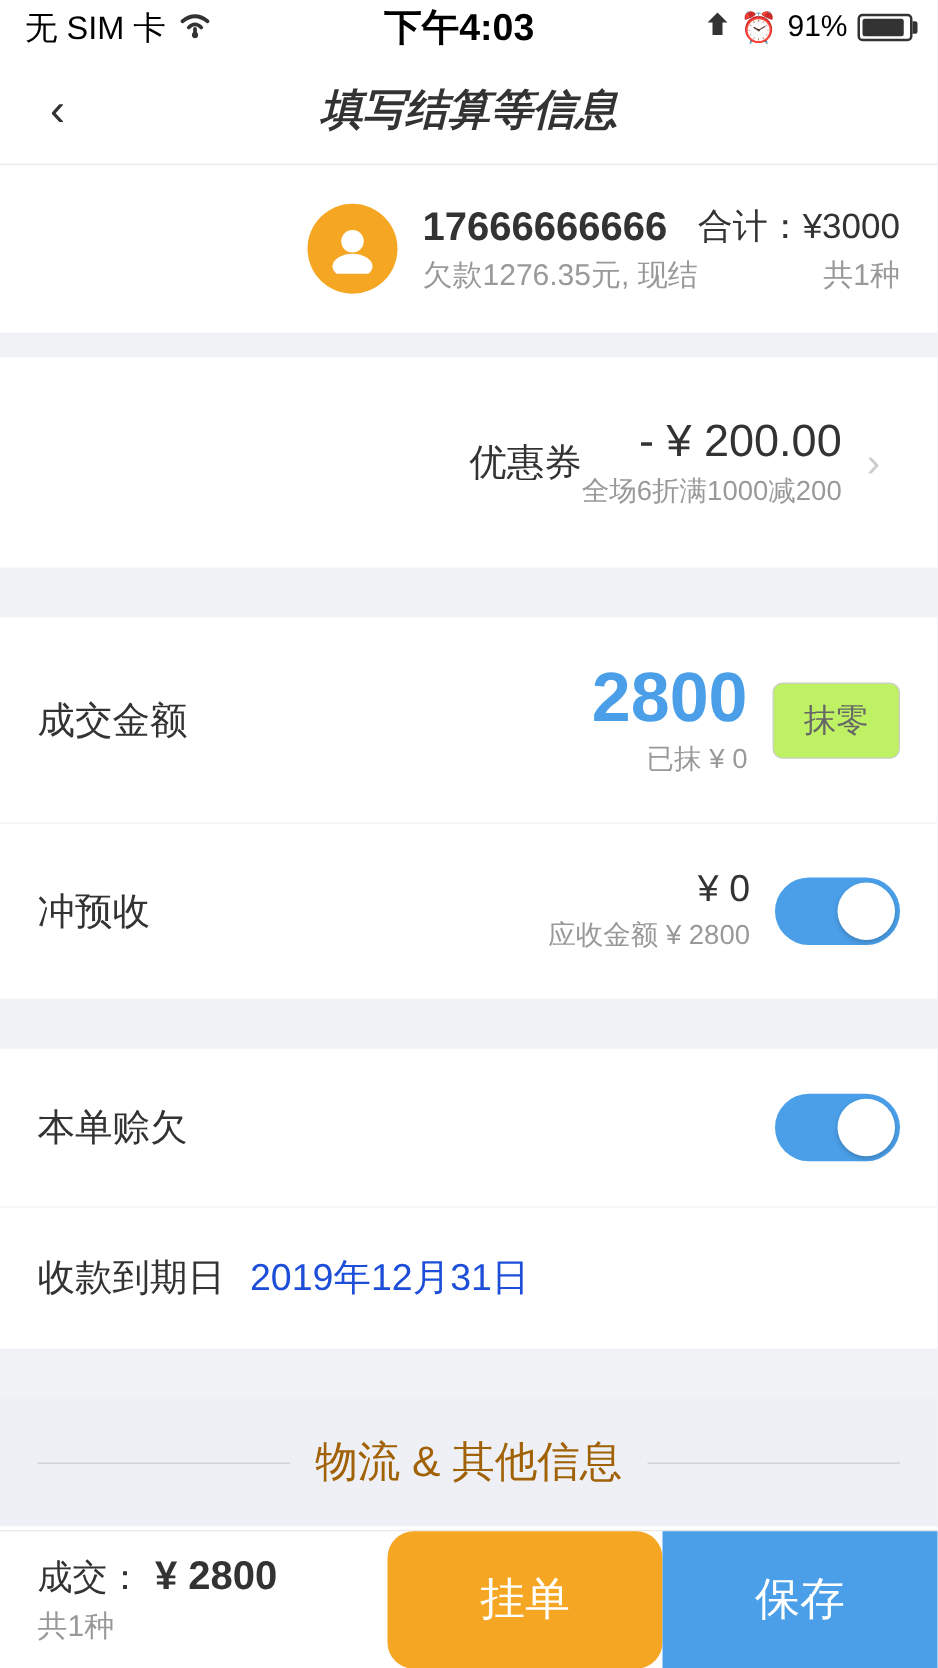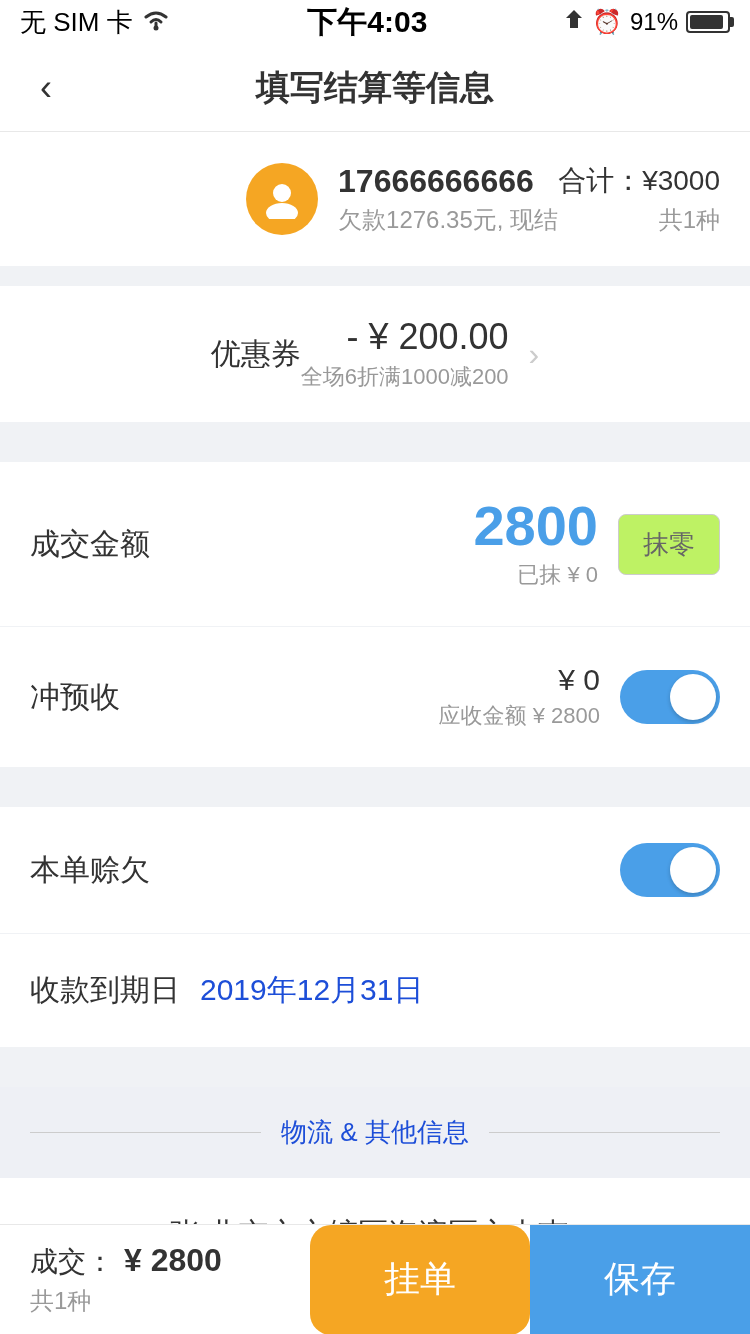--- a/index.html
+++ b/index.html
@@ -53,20 +53,21 @@
       cursor: pointer;
       padding: 10px;
     }
     .nav-title {
       position: absolute;
       left: 50%;
       transform: translateX(-50%);
       font-size: 34px;
       font-weight: 600;
       color: #333;
+      font-style: italic;
     }
 
     
     .content {
       padding-bottom: 120px;
     }
 
     
     .card {
       background: #fff;
@@ -102,22 +103,22 @@
       font-size: 28px; color: #333;
     }
     .customer-right .count {
       font-size: 24px; color: #999; margin-top: 4px;
     }
 
     
     .coupon-row {
       display: flex;
       align-items: center;
-      justify-content: center;
-      padding: 30px;
+      justify-content: flex-end;
+      padding: 46px;
       background: #fff;
       margin-bottom: 20px;
     }
     .coupon-left {
       font-size: 30px;
       color: #333;
     }
     .coupon-right {
       display: flex;
       align-items: center;
@@ -253,22 +254,22 @@
       align-items: center;
       justify-content: center;
       gap: 20px;
     }
     .section-header-line {
       flex: 1;
       height: 1px;
       background: #ccc;
     }
     .section-header-text {
-      font-size: 26px;
-      color: #1d4ed8;
+      font-size: 34px;
+      color: #a16207;
     }
 
     
     .address-row {
       background: #fff;
       display: flex;
       align-items: center;
       justify-content: space-between;
       padding: 36px 30px;
     }

